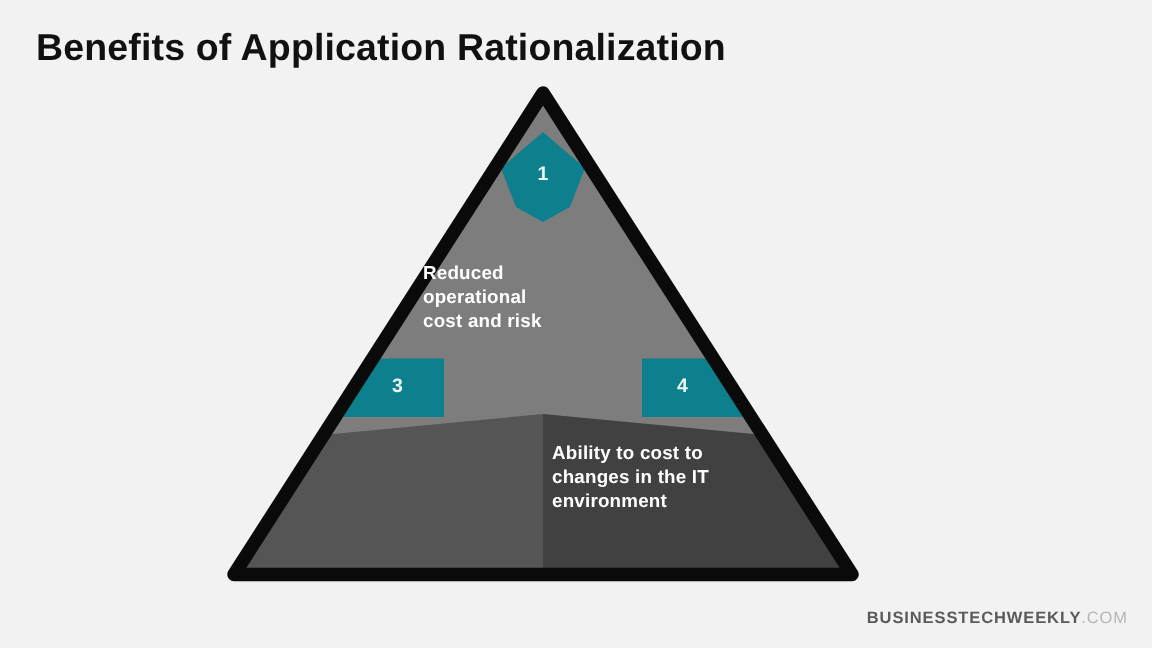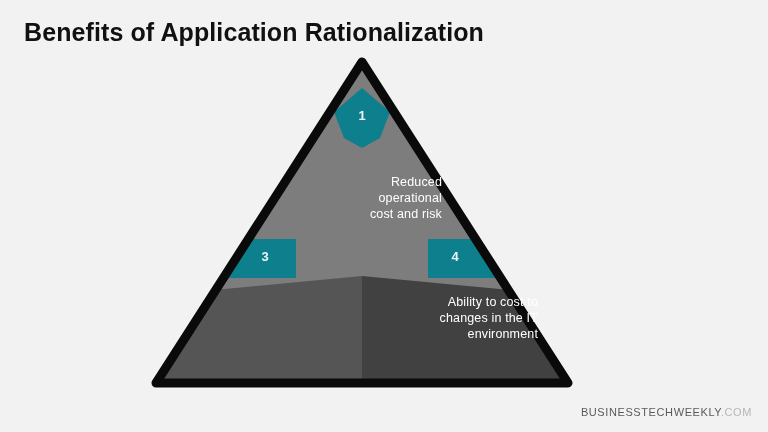--- a/index.html
+++ b/index.html
@@ -33,24 +33,24 @@
   #diagram {
     position: absolute;
     left: 0;
     top: 0;
     width: 768px;
     height: 432px;
   }
   .seg-label {
     position: absolute;
     color: #ffffff;
-    font-weight: normal;
+    font-weight: bold;
     font-size: 12.5px;
     line-height: 16px;
-    text-align: right;
+    text-align: left;
     white-space: pre-line;
     letter-spacing: 0.15px;
   }
   #label-1 {
     left: 282px;
     top: 174px;
     width: 160px;
   }
   #label-3 {
     left: 186px;
@@ -76,21 +76,21 @@
   #watermark {
     position: absolute;
     right: 16px;
     bottom: 14px;
     font-size: 11px;
     letter-spacing: 0.6px;
     white-space: nowrap;
   }
   #watermark .wm-main {
     color: #5a5a5a;
-    font-weight: normal;
+    font-weight: bold;
   }
   #watermark .wm-tld {
     color: #b6b6b6;
     font-weight: normal;
   }
 </style>
 </head>
 <body>
 
 <div id="stage">

